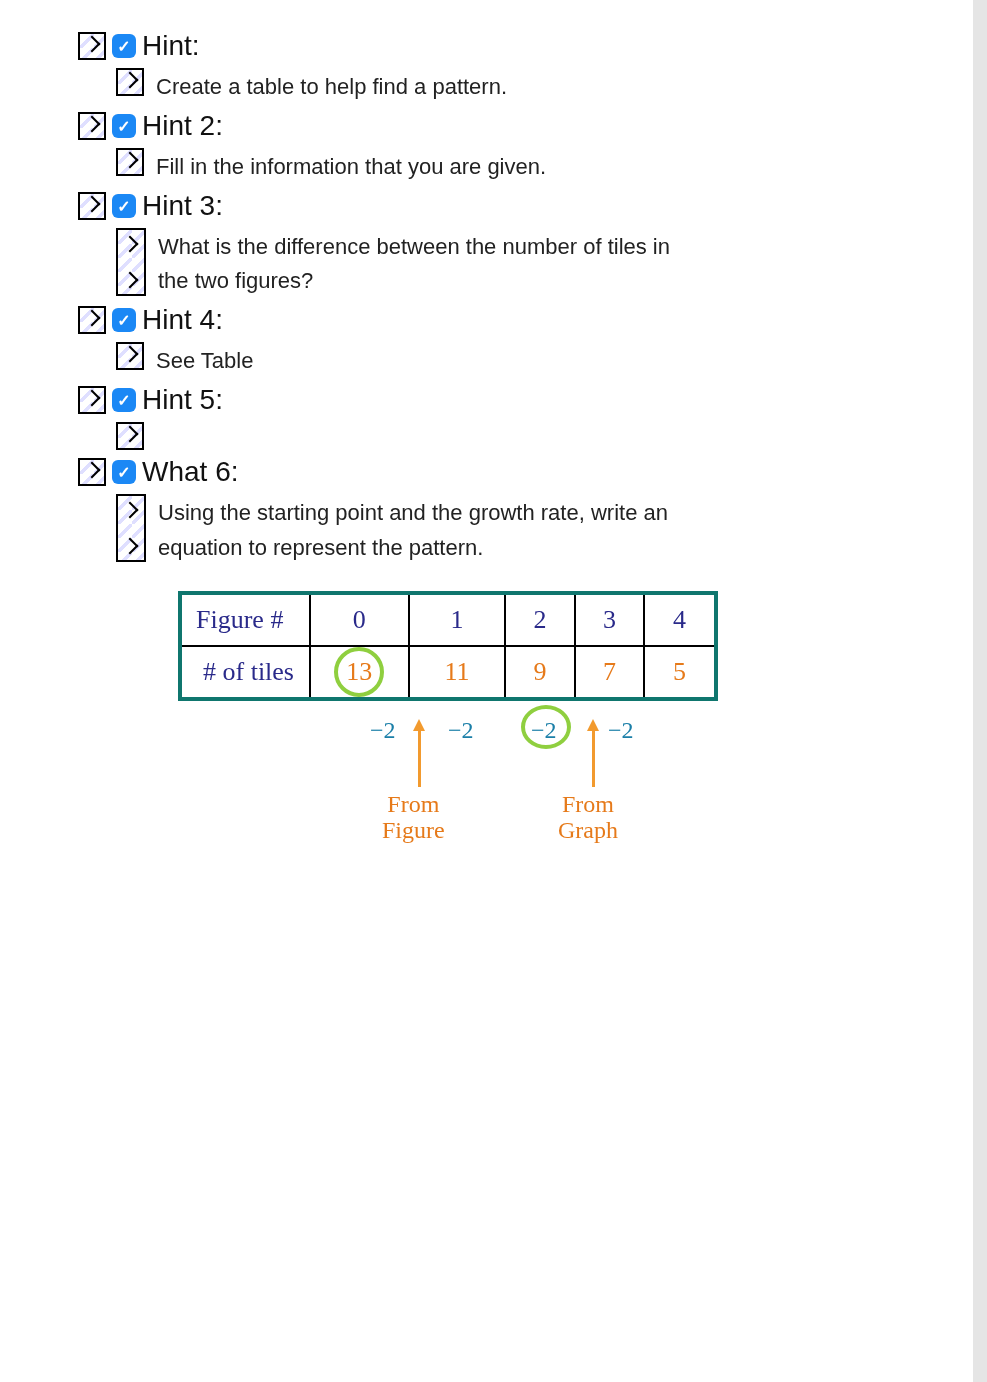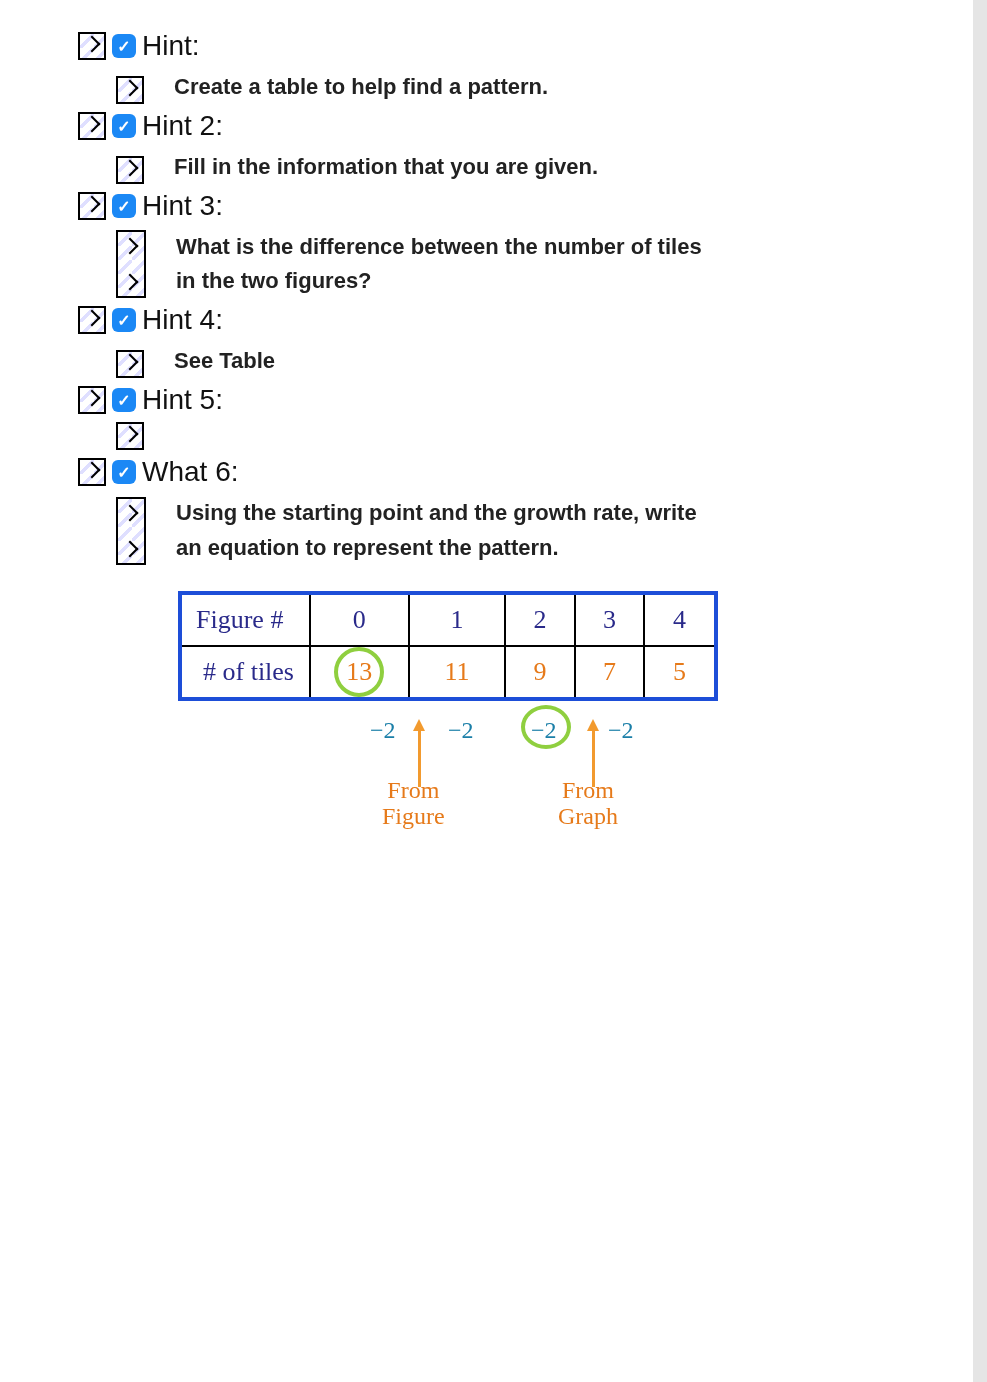--- a/index.html
+++ b/index.html
@@ -78,42 +78,41 @@
       font-weight: 700;
       font-size: 16px;
       flex-shrink: 0;
     }
     .hint-title {
       font-size: 28px;
       color: #111;
     }
     .hint-row {
       display: flex;
-      align-items: flex-end;
-      gap: 30px;
+      align-items: flex-start;
+      gap: 12px;
       margin-left: 38px;
       margin-bottom: 6px;
-      font-weight: bold;
     }
     .hint-text {
       font-size: 22px;
       color: #222;
       line-height: 1.55;
       padding-top: 2px;
       max-width: 540px;
     }
     
     .tbl-wrap {
       margin-left: 100px;
       margin-top: 26px;
       width: 540px;
     }
     .tbl {
       border-collapse: collapse;
-      border: 4px solid #1d4ed8;
+      border: 4px solid #0f766e;
       font-family: "Times New Roman", Times, serif;
       width: 100%;
     }
     .tbl td, .tbl th {
       border: 2px solid #000;
       padding: 10px 8px;
       text-align: center;
       font-size: 26px;
       font-weight: 400;
     }
@@ -172,21 +171,21 @@
       top: 2px; left: -5px;
       width: 0; height: 0;
       border-left: 6px solid transparent;
       border-right: 6px solid transparent;
       border-bottom: 12px solid #f29a2e;
     }
     .a1 { left: 240px; }
     .a2 { left: 414px; }
     .from-label {
       position: absolute;
-      top: 72px;
+      top: 86px;
       color: #e67a1a;
       font-size: 24px;
       text-align: center;
       line-height: 1.1;
     }
     .fl1 { left: 204px; }
     .fl2 { left: 380px; }
   </style>
 </head>
 <body>

